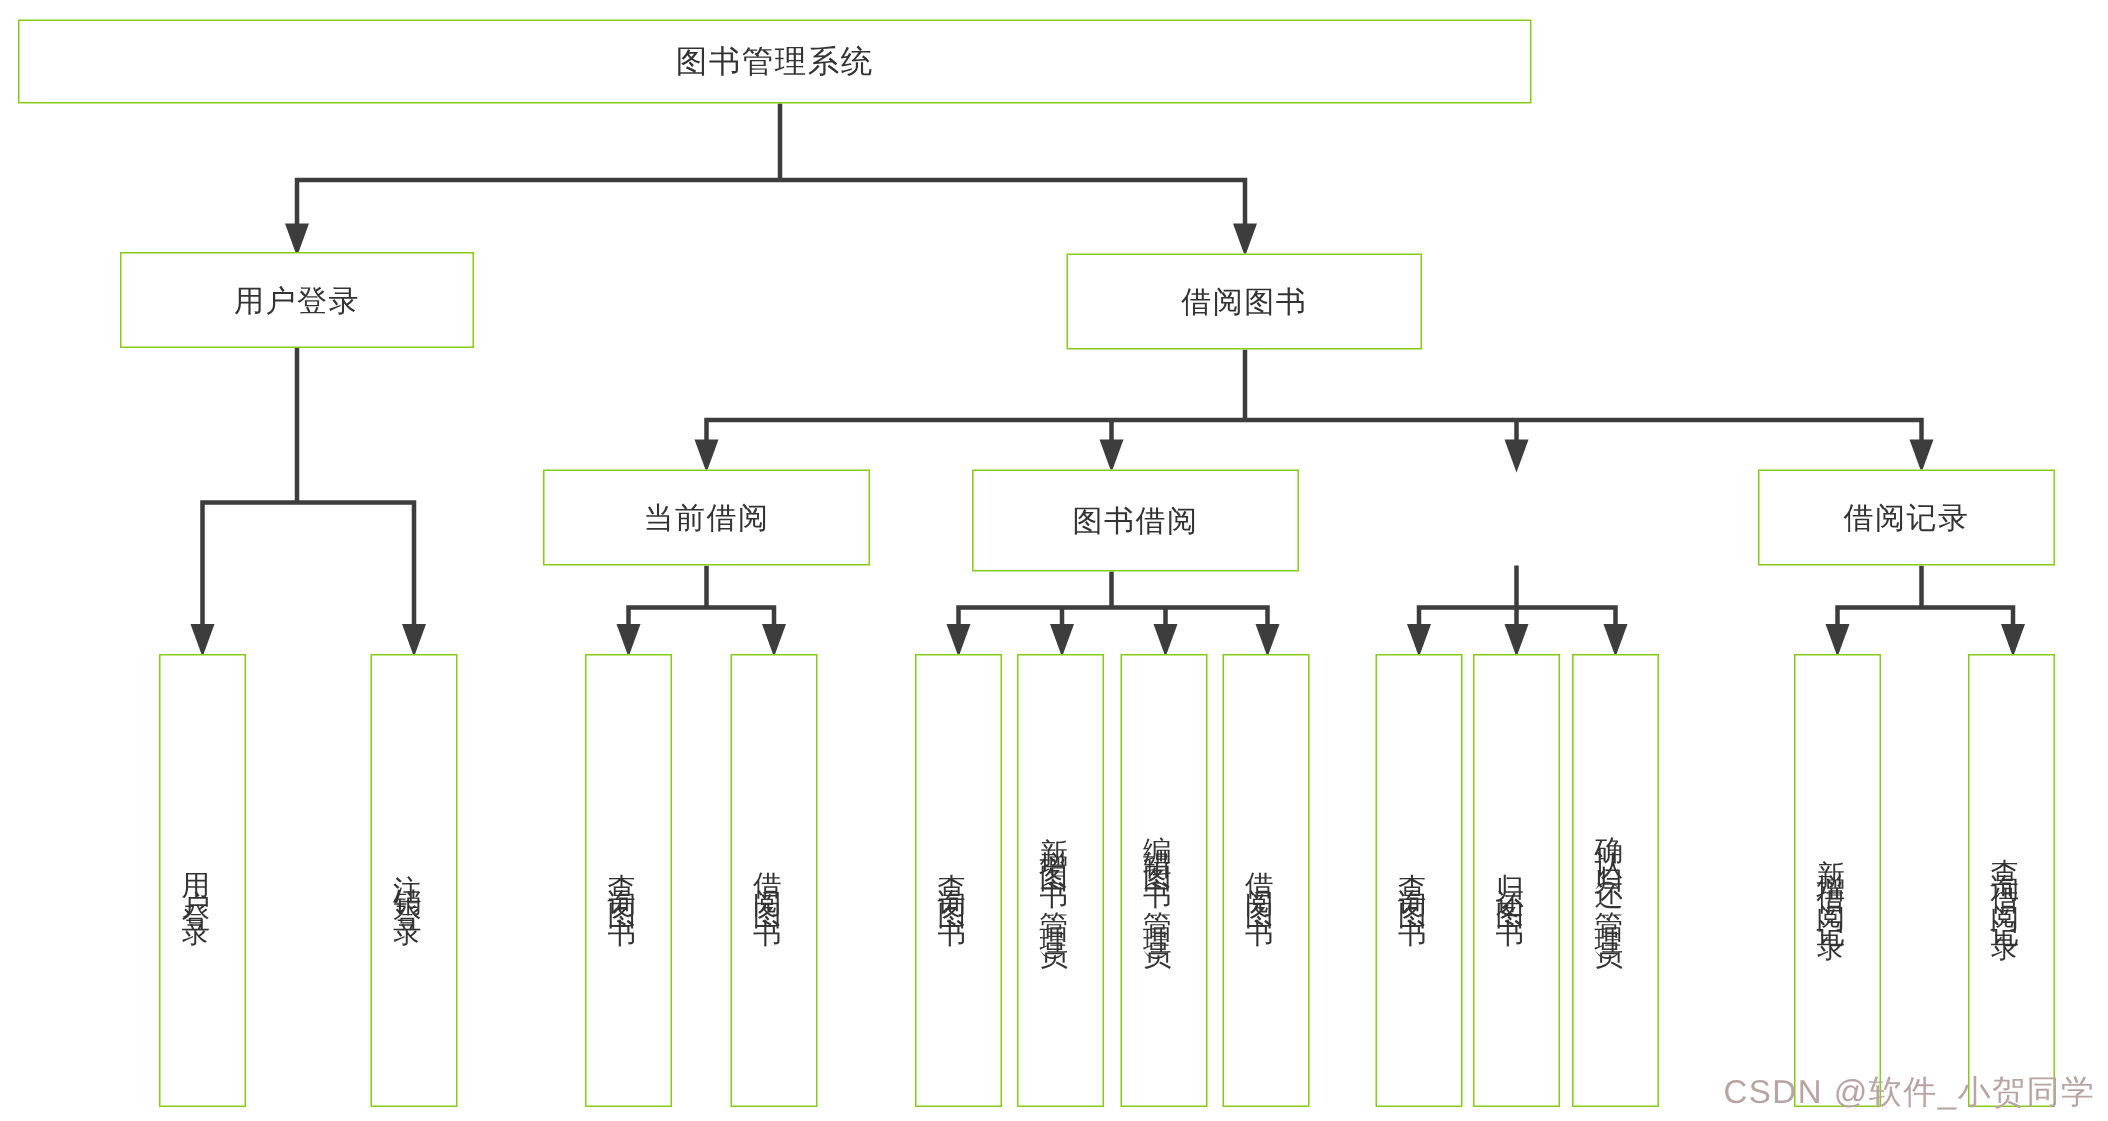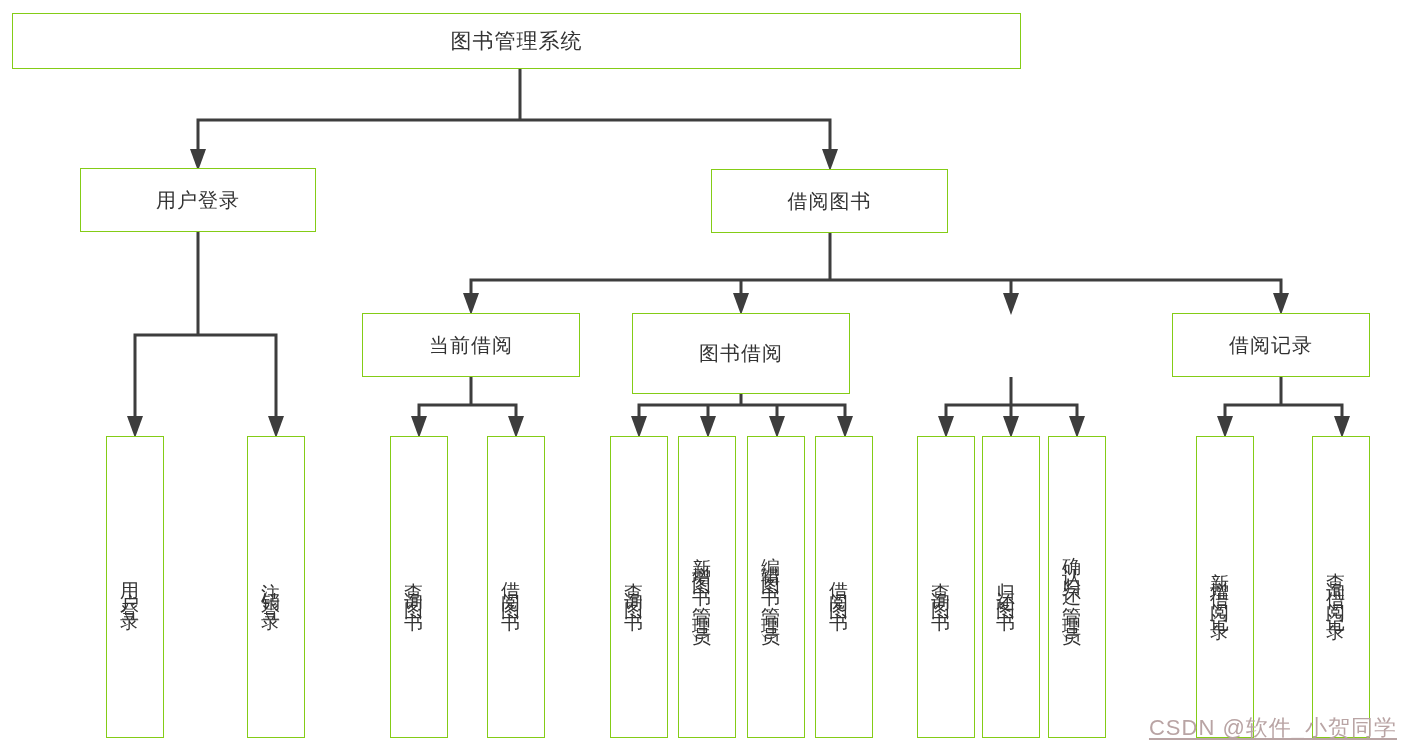--- a/index.html
+++ b/index.html
@@ -36,21 +36,20 @@
     letter-spacing: 10px;
     line-height: 1;
   }
   .vbox span { padding-block-start: 10px; }
   .watermark {
     position: absolute;
     right: 8px;
     bottom: 4px;
     font-size: 22px;
     color: #b9a4a4;
-    text-decoration: underline;
     text-underline-offset: 3px;
     z-index: 5;
     letter-spacing: 1px;
     white-space: nowrap;
   }
 </style>
 </head>
 <body>
 
 <div class="stage">
@@ -102,21 +101,21 @@
   <div class="box hbox" style="left:80px;top:168px;width:236px;height:64px">
     <span>用户登录</span>
   </div>
   <div class="box hbox" style="left:711px;top:169px;width:237px;height:64px">
     <span>借阅图书</span>
   </div>
 
   <div class="box hbox" style="left:362px;top:313px;width:218px;height:64px">
     <span>当前借阅</span>
   </div>
-  <div class="box hbox" style="left:632px;top:313px;width:218px;height:81px">
+  <div class="box hbox" style="left:648px;top:313px;width:218px;height:68px">
     <span>图书借阅</span>
   </div>
   <div class="box hbox" style="left:1172px;top:313px;width:198px;height:64px">
     <span>借阅记录</span>
   </div>
 
   <div class="box vbox" style="left:106px;top:436px;width:58px;height:302px">
     <span>用户登录</span>
   </div>
   <div class="box vbox" style="left:247px;top:436px;width:58px;height:302px">

